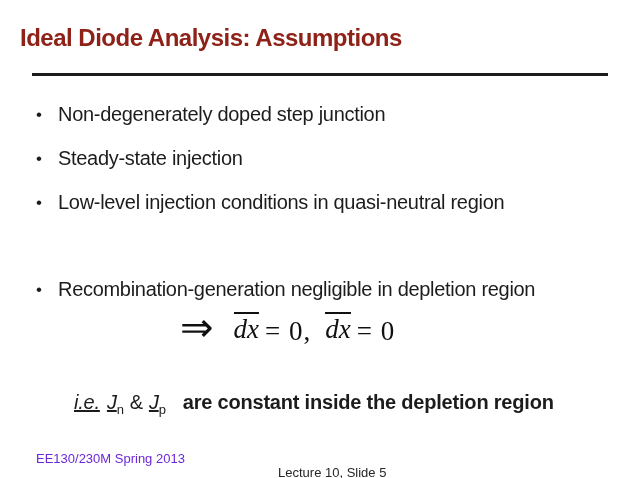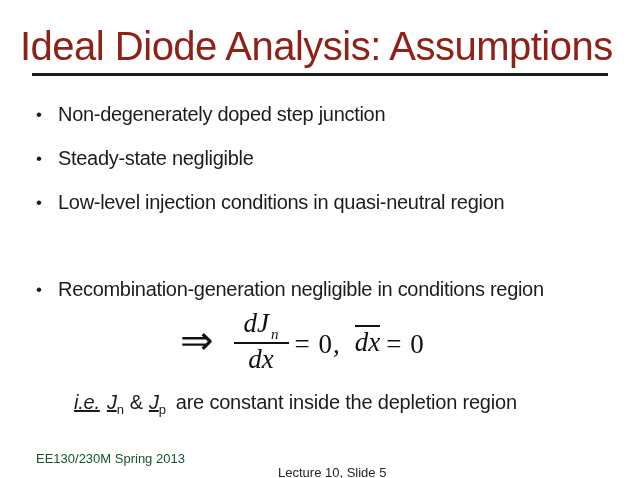--- a/index.html
+++ b/index.html
@@ -4,21 +4,21 @@
 <style>
   html,body{margin:0;padding:0;}
   body{
     width:638px;height:478px;position:relative;overflow:hidden;
     background:#ffffff;
     font-family:"Liberation Sans",sans-serif;
     color:#1c1c1c;
   }
   .title{
     position:absolute;left:20px;top:24px;width:590px;
-    font-size:40px;font-weight:normal;letter-spacing:-0.5px;
+    font-size:24px;font-weight:bold;letter-spacing:-0.5px;
     color:#8e2218;white-space:nowrap;
   }
   .title-rule{
     position:absolute;left:32px;top:73px;width:576px;height:3px;
     background:#1c1c1c;
   }
   .bullet{
     position:absolute;left:36px;width:600px;
     font-size:20px;letter-spacing:-0.3px;line-height:32px;
     white-space:nowrap;
@@ -43,51 +43,50 @@
   .msub{font-size:15px;position:relative;top:7px;margin-left:2px;}
   .eq{font-size:27px;font-style:normal;margin:6px 14px 0 6px;letter-spacing:1px;}
   .note{
     position:absolute;left:74px;top:391px;width:560px;
     font-size:20px;letter-spacing:-0.2px;white-space:nowrap;
   }
   .note .it{font-style:italic;text-decoration:underline;}
   .note .prefix{margin-right:7px;}
   .note .jsub{font-size:13px;position:relative;top:5px;}
   .note .amp{margin:0 6px;font-style:normal;}
-  .note .rest{margin-left:10px;}
+  .note .rest{margin-left:17px;font-weight:bold;}
   .footer-left{
-    position:absolute;left:36px;top:451px;font-size:13px;color:#14532d;
+    position:absolute;left:36px;top:451px;font-size:13px;color:#6d28d9;
   }
   .footer-center{
     position:absolute;left:278px;top:465px;font-size:13px;color:#262626;
   }
 </style>
 </head>
 <body style="background: rgb(255, 255, 255);">
 
 <div class="title" style="color: rgb(142, 34, 24);">Ideal Diode Analysis: Assumptions</div>
 <div class="title-rule" style="background: rgb(28, 28, 28);"></div>
 
 <div class="bullet b1">
   <span class="dot">•</span><span>Non-degenerately doped step junction</span>
 </div>
 <div class="bullet b2">
-  <span class="dot">•</span><span>Steady-state negligible</span>
+  <span class="dot">•</span><span>Steady-state injection</span>
 </div>
 <div class="bullet b3">
   <span class="dot">•</span><span>Low-level injection conditions in quasi-neutral region</span>
 </div>
 <div class="bullet b4">
-  <span class="dot">•</span><span>Recombination-generation negligible in conditions region</span>
+  <span class="dot">•</span><span>Recombination-generation negligible in depletion region</span>
 </div>
 
 <div class="math-row">
   <span class="implies">⇒</span>
   <span class="frac">
-    <span class="num"><span>dJ</span><span class="msub">n</span></span>
     <span class="bar"></span>
     <span class="den">dx</span>
   </span>
   <span class="eq">= 0,</span>
   <span class="frac">
     <span class="bar"></span>
     <span class="den">dx</span>
   </span>
   <span class="eq">= 0</span>
 </div>

